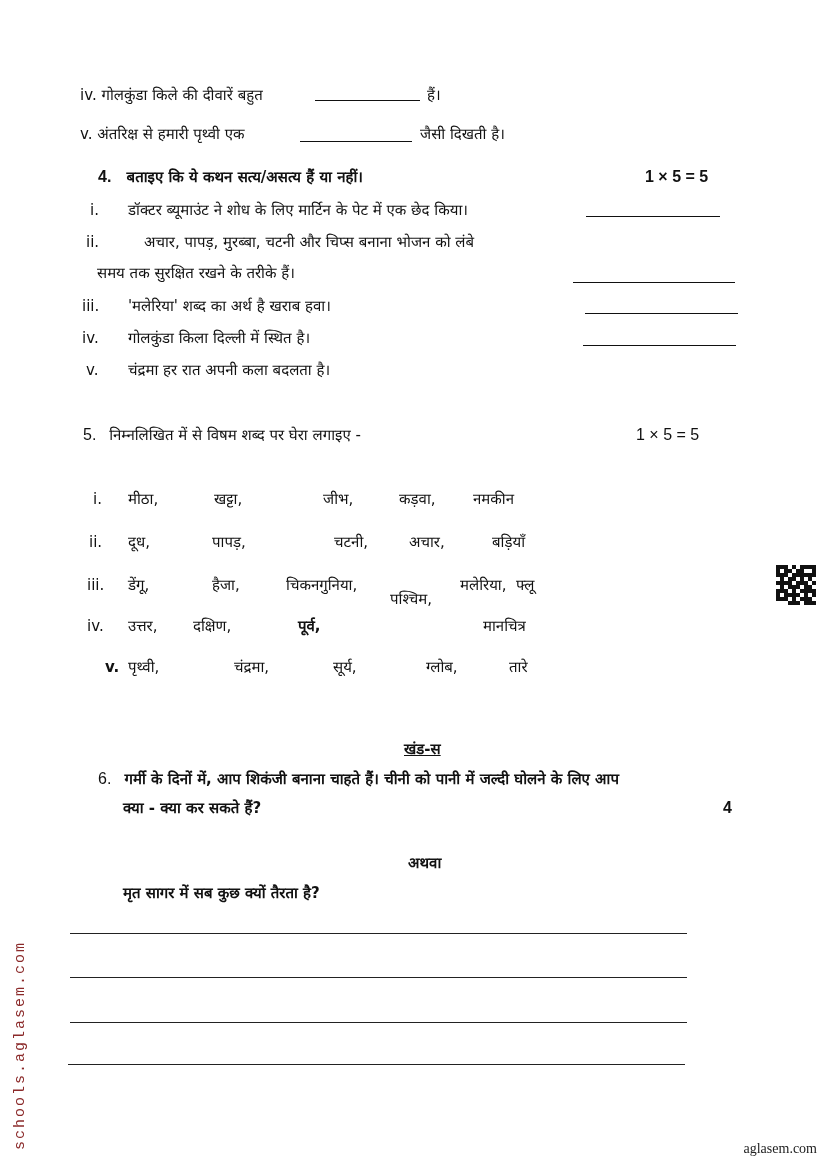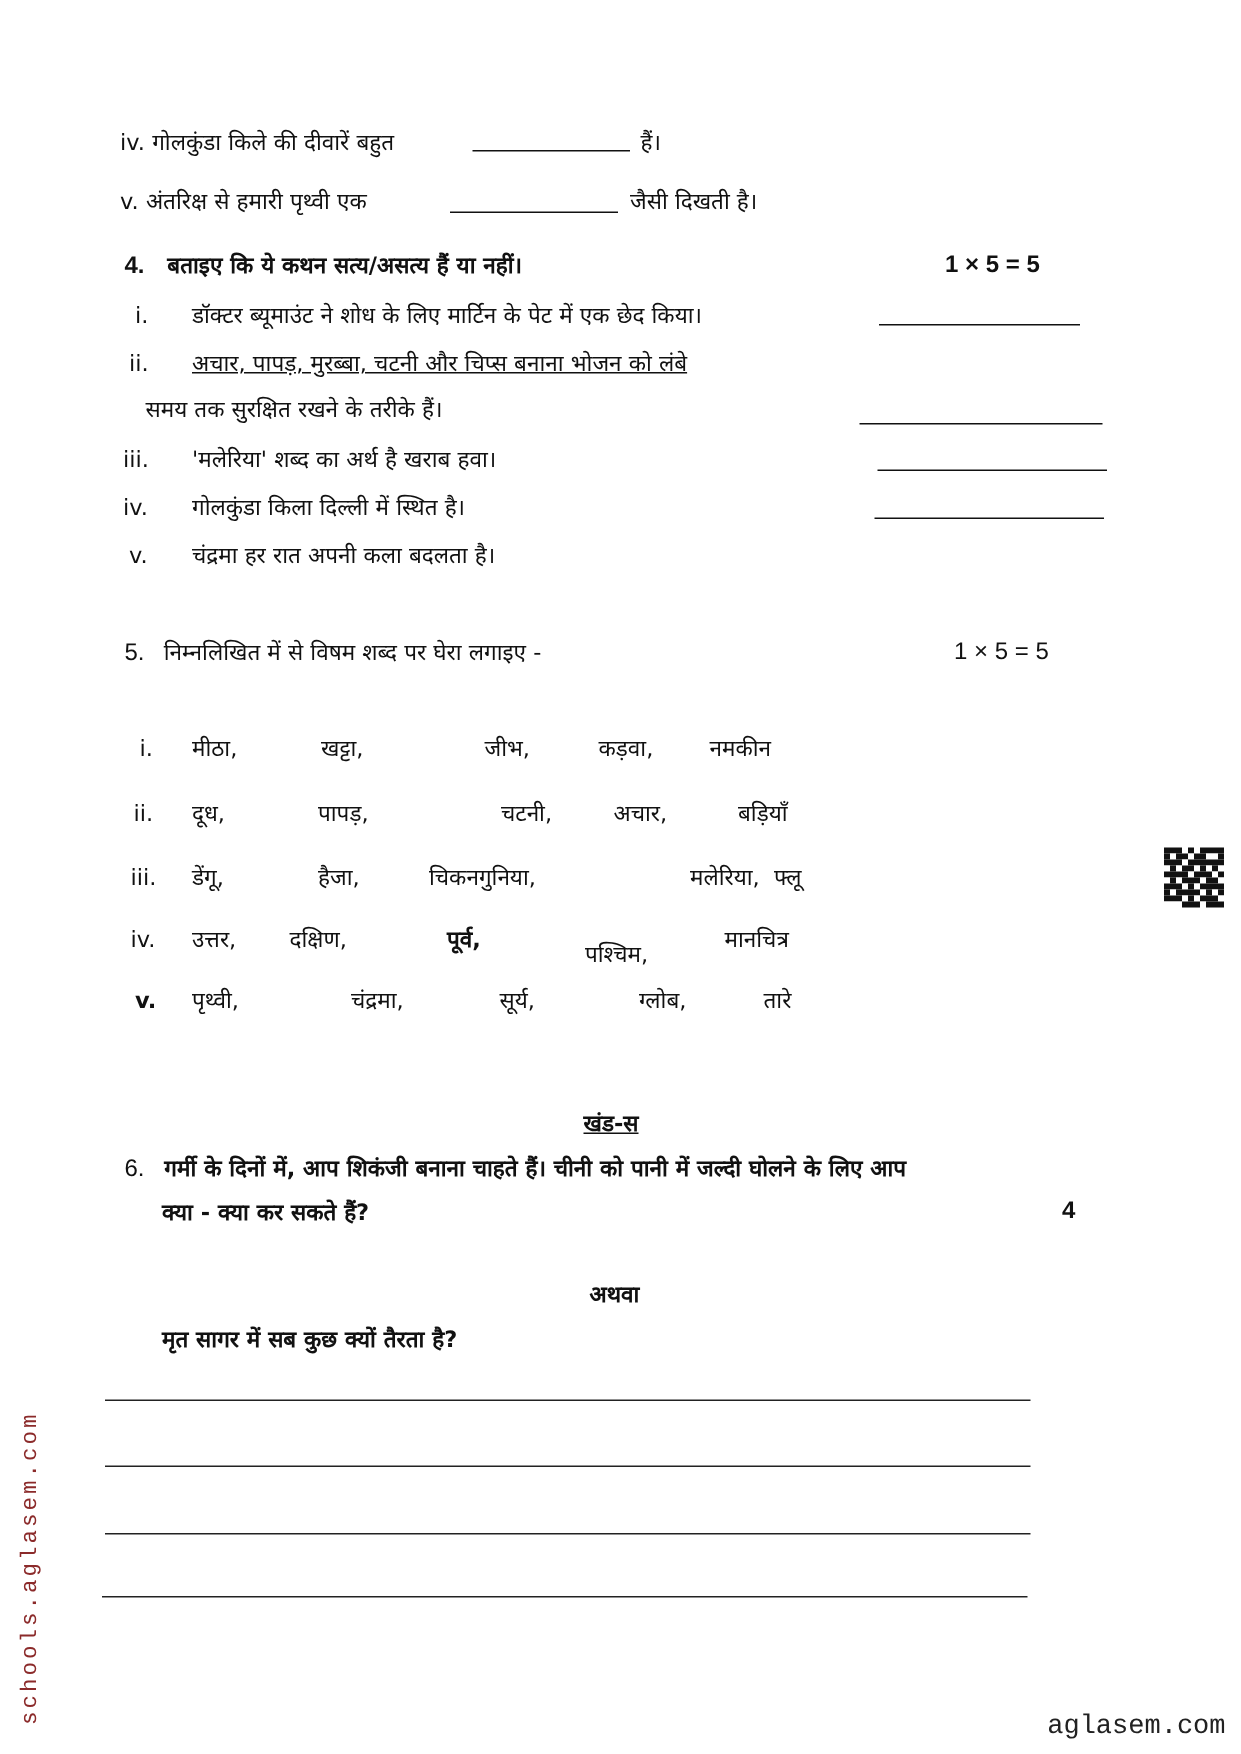--- a/index.html
+++ b/index.html
@@ -1,28 +1,28 @@
 <!DOCTYPE html>
 <html><head>
 <meta charset="utf-8">
 <style>
   html, body { margin:0; padding:0; background:#ffffff; }
   body { width:827px; height:1169px; position:relative; overflow:hidden;
          font-family:"DejaVu Sans", "Liberation Sans", sans-serif; color:#111; }
   .abs { position:absolute; white-space:nowrap; }
   .t { font-size:15px; line-height:18px; }
-  .b { font-weight:bold; }
+  .b { font-weight:bold;margin-left:15px; }
   .blank { position:absolute; height:0; border-top:1.2px solid #111; }
   .mark { font-family:"Liberation Sans", sans-serif; font-size:16px; }
   .hr { position:absolute; height:0; border-top:1.4px solid #222; }
   .wm-side { position:absolute; left:12px; top:1150px; transform-origin:left top;
              transform:rotate(-90deg); font-family:"Liberation Mono", "DejaVu Sans Mono", monospace;
              font-size:15px; letter-spacing:2px; color:#8b2a2a; white-space:nowrap; }
-  .wm-foot { position:absolute; right:10px; top:1141px; font-family:Liberation Mono, monospace;
-             font-size:18px; color:#222; }
+  .wm-foot { position:absolute; right:10px; top:1141px; font-family:Liberation Serif, serif;
+             font-size:14px; color:#222; }
   .qr { position:absolute; left:776px; top:565px; width:40px; height:40px;
         display:grid; grid-template-columns:repeat(10,1fr); grid-template-rows:repeat(10,1fr); }
   .qr span { display:block; }
   .q1{background:#111;} .q0{background:#fff;}
   .heading-u { text-decoration:underline; }
 </style>
 </head>
 <body>
 
 <div class="abs t" style="left:80px; top:86px;">
@@ -43,21 +43,21 @@
   <span class="mark">4.</span>
   <span style="margin-left:10px;">बताइए कि ये कथन सत्य/असत्य हैं या नहीं।</span>
 </div>
 <div class="abs mark b" style="left:630px; top:168px;">1 × 5 = 5</div>
 
 <div class="abs t" style="left:90px; top:201px;">i.</div>
 <div class="abs t" style="left:128px; top:201px;">डॉक्टर ब्यूमाउंट ने शोध के लिए मार्टिन के पेट में एक छेद किया।</div>
 <div class="blank" style="left:586px; top:216px; width:134px;"></div>
 
 <div class="abs t" style="left:86px; top:233px;">ii.</div>
-<div class="abs t" style="left:128px; top:233px;text-decoration:underline;">अचार, पापड़, मुरब्बा, चटनी और चिप्स बनाना भोजन को लंबे</div>
+<div class="abs t" style="left:144px; top:233px;">अचार, पापड़, मुरब्बा, चटनी और चिप्स बनाना भोजन को लंबे</div>
 <div class="abs t" style="left:97px; top:264px;">समय तक सुरक्षित रखने के तरीके हैं।</div>
 <div class="blank" style="left:573px; top:282px; width:162px;"></div>
 
 <div class="abs t" style="left:82px; top:297px;">iii.</div>
 <div class="abs t" style="left:128px; top:297px;">'मलेरिया' शब्द का अर्थ है खराब हवा।</div>
 <div class="blank" style="left:585px; top:313px; width:153px;"></div>
 
 <div class="abs t" style="left:82px; top:329px;">iv.</div>
 <div class="abs t" style="left:128px; top:329px;">गोलकुंडा किला दिल्ली में स्थित है।</div>
 <div class="blank" style="left:583px; top:345px; width:153px;"></div>
@@ -89,21 +89,21 @@
 <div class="abs t" style="left:128px; top:576px;">डेंगू,</div>
 <div class="abs t" style="left:212px; top:576px;">हैजा,</div>
 <div class="abs t" style="left:286px; top:576px;">चिकनगुनिया,</div>
 <div class="abs t" style="left:416px; top:576px;margin-left:44px;">मलेरिया,</div>
 <div class="abs t" style="left:516px; top:576px;">फ्लू</div>
 
 <div class="abs t" style="left:87px; top:617px;">iv.</div>
 <div class="abs t" style="left:128px; top:617px;">उत्तर,</div>
 <div class="abs t" style="left:193px; top:617px;">दक्षिण,</div>
 <div class="abs t" style="left:298px; top:617px;font-weight:bold;">पूर्व,</div>
-<div class="abs t" style="left:390px; top:627px;text-align:right;">पश्चिम,</div>
+<div class="abs t" style="left:390px; top:590px;text-align:right;">पश्चिम,</div>
 <div class="abs t" style="left:483px; top:617px;">मानचित्र</div>
 
 <div class="abs t b" style="left:90px; top:658px;">v.</div>
 <div class="abs t" style="left:128px; top:658px;">पृथ्वी,</div>
 <div class="abs t" style="left:234px; top:658px;">चंद्रमा,</div>
 <div class="abs t" style="left:333px; top:658px;">सूर्य,</div>
 <div class="abs t" style="left:426px; top:658px;">ग्लोब,</div>
 <div class="abs t" style="left:509px; top:658px;">तारे</div>
 
 <div class="qr">

